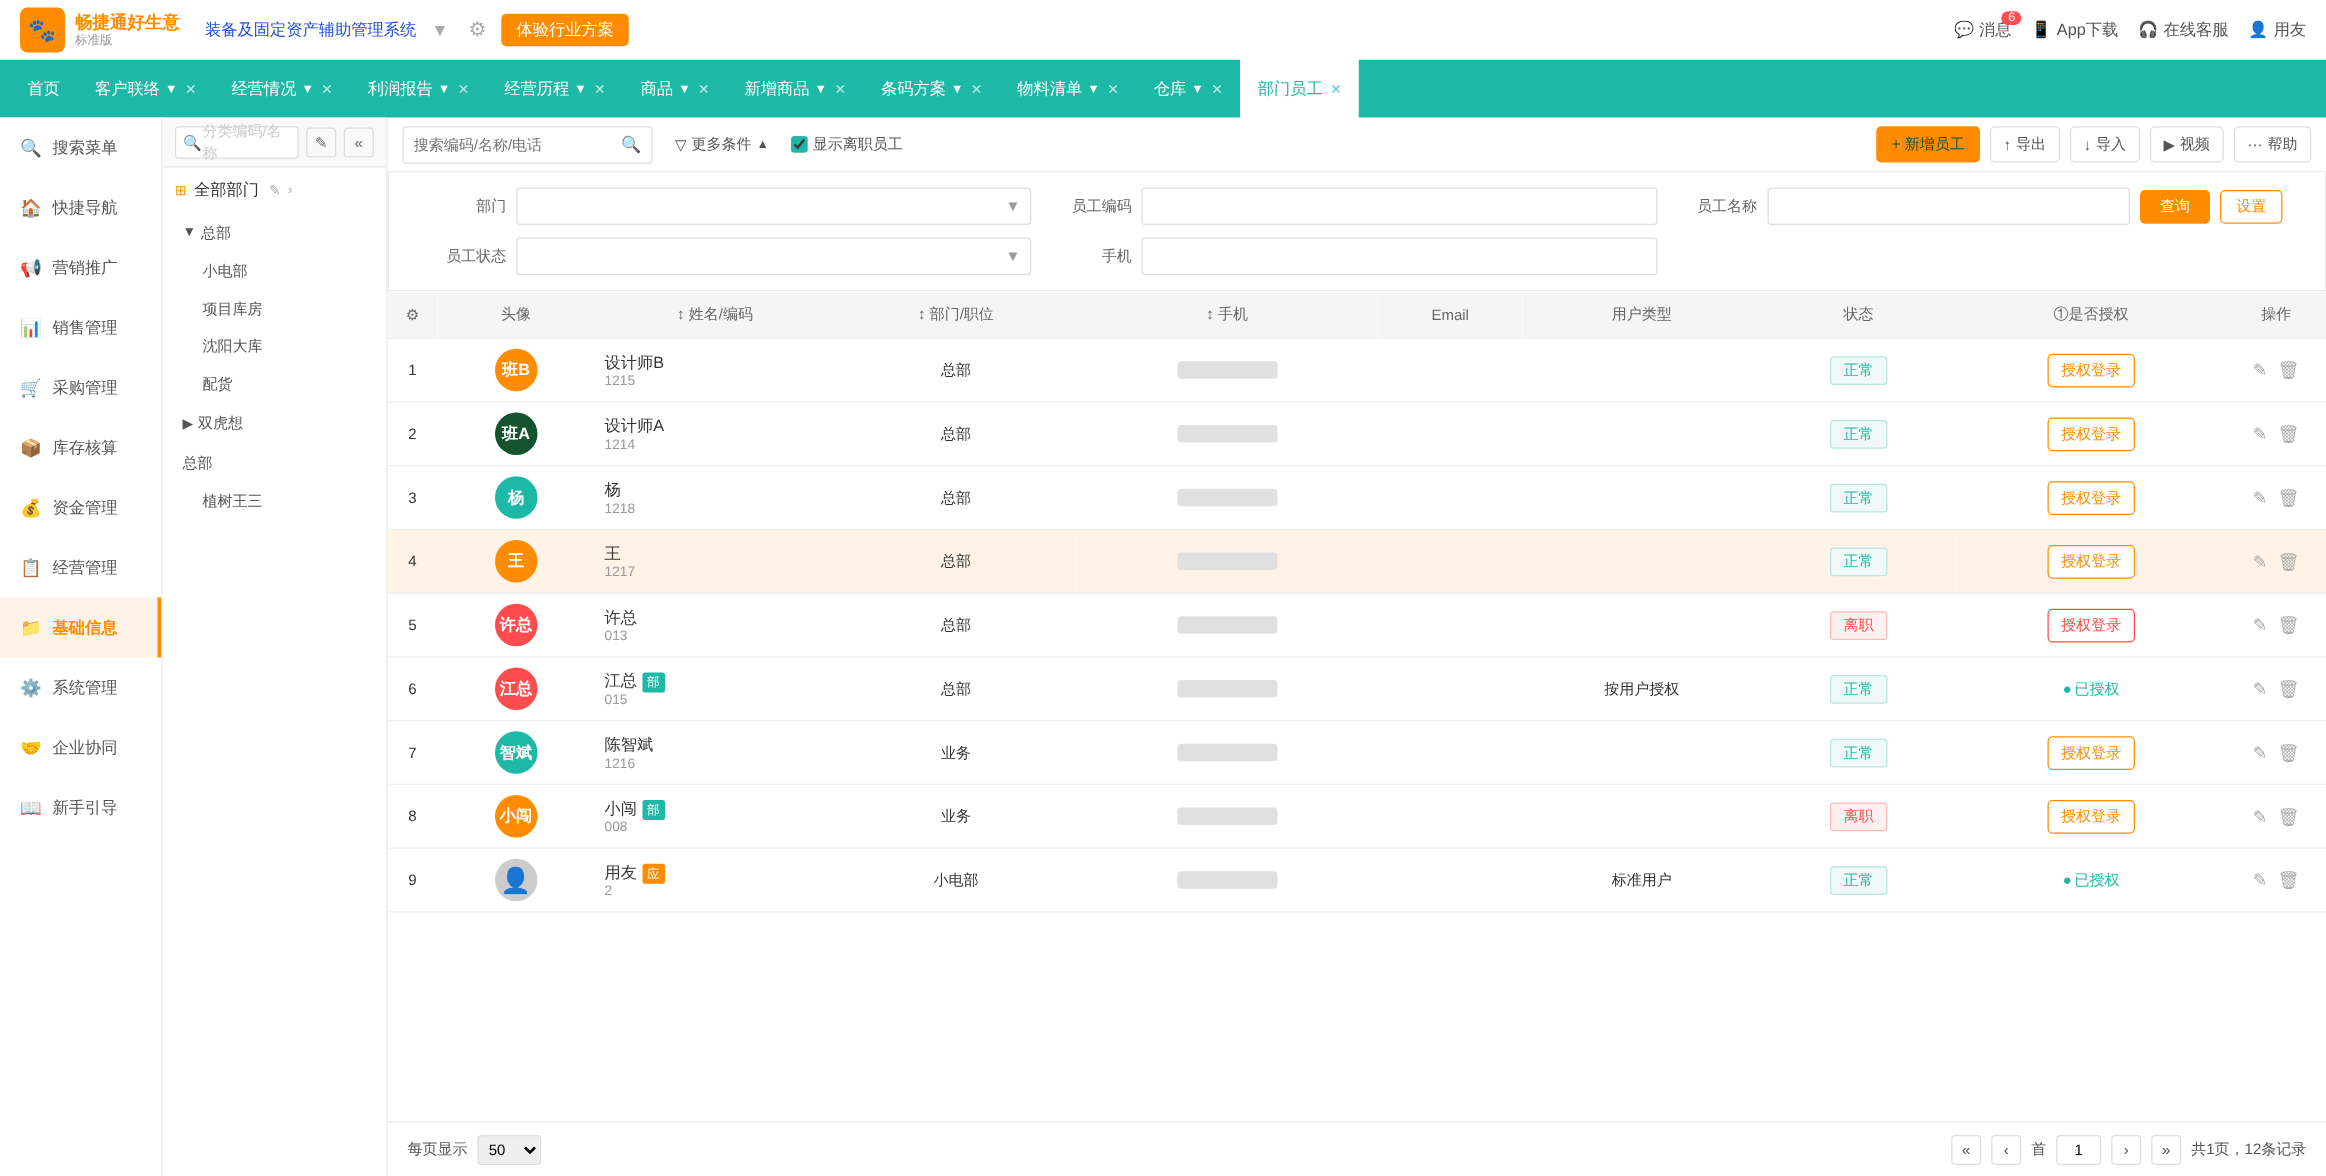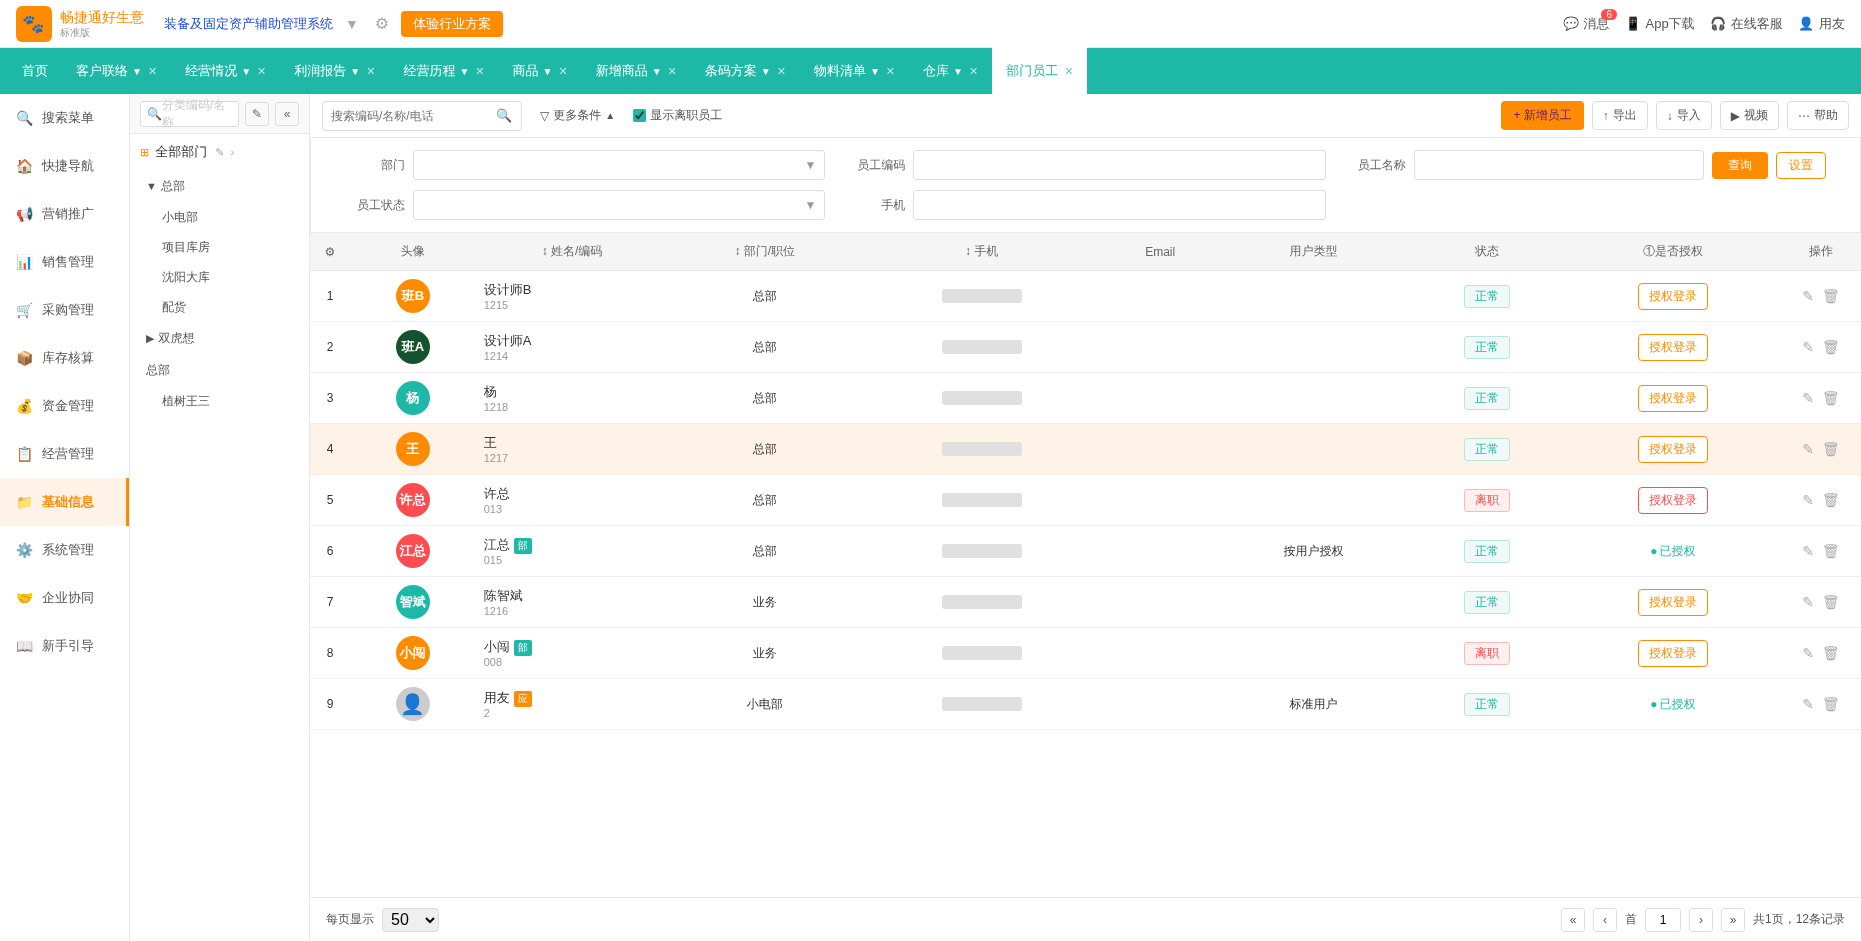--- a/index.html
+++ b/index.html
@@ -12,21 +12,21 @@
       border-bottom: 1px solid #e8e8e8;
       display: flex;
       align-items: center;
       padding: 0 16px;
       justify-content: space-between;
     }
     .top-bar-left { display: flex; align-items: center; gap: 12px; }
     .brand { display: flex; align-items: center; gap: 8px; }
     .brand-icon { width: 36px; height: 36px; background: #ff8c00; border-radius: 6px; display: flex; align-items: center; justify-content: center; color: #fff; font-size: 18px; }
     .brand-text { font-size: 13px; color: #333; line-height: 1.3; }
-    .brand-text .main { font-size: 14px; font-weight: normal; color: #ff8c00; }
+    .brand-text .main { font-size: 14px; font-weight: bold; color: #ff8c00; }
     .brand-tag { font-size: 10px; color: #999; }
     .system-name { font-size: 13px; color: #1d4ed8; margin-left: 8px; }
     .top-bar-right { display: flex; align-items: center; gap: 16px; color: #555; font-size: 13px; }
     .top-btn { display: flex; align-items: center; gap: 4px; cursor: pointer; }
     .notification-badge { position: relative; display: inline-block; }
     .badge { position: absolute; top: -6px; right: -8px; background: #ff4d4f; color: #fff; border-radius: 8px; font-size: 10px; padding: 0 4px; min-width: 16px; text-align: center; }
     .trial-btn { background: #ff8c00; color: #fff; padding: 4px 12px; border-radius: 4px; cursor: pointer; font-size: 13px; }
 
     
     .nav-bar {
@@ -159,21 +159,21 @@
       padding: 0 8px;
       height: 30px;
       width: 200px;
       gap: 4px;
     }
     .search-box input { border: none; outline: none; font-size: 12px; flex: 1; }
     .filter-btn { display: flex; align-items: center; gap: 4px; color: #555; font-size: 12px; cursor: pointer; padding: 4px 8px; border-radius: 3px; }
     .checkbox-label { display: flex; align-items: center; gap: 4px; font-size: 12px; color: #555; cursor: pointer; }
     .checkbox-label input[type=checkbox] { accent-color: #1eb8a6; }
     .toolbar-right { margin-left: auto; display: flex; align-items: center; gap: 8px; }
-    .btn-primary { background: #ff8c00; color: #701a75; border: none; padding: 6px 12px; border-radius: 4px; cursor: pointer; font-size: 12px; display: flex; align-items: center; gap: 4px; }
+    .btn-primary { background: #ff8c00; color: #14532d; border: none; padding: 6px 12px; border-radius: 4px; cursor: pointer; font-size: 12px; display: flex; align-items: center; gap: 4px; }
     .btn-outline { background: #fff; color: #555; border: 1px solid #ddd; padding: 5px 10px; border-radius: 4px; cursor: pointer; font-size: 12px; display: flex; align-items: center; gap: 4px; }
 
     
     .filter-form {
       background: #fff;
       border: 1px solid #e8e8e8;
       border-top: none;
       padding: 12px 34px;
       display: grid;
       grid-template-columns: 1fr 1fr 1fr;
@@ -280,21 +280,21 @@
       display: flex;
       align-items: center;
       padding: 0 16px;
       font-size: 12px;
       color: #555;
       gap: 8px;
     }
     .page-info { margin-left: auto; display: flex; align-items: center; gap: 8px; }
     .page-btn { width: 24px; height: 24px; border: 1px solid #ddd; border-radius: 3px; display: flex; align-items: center; justify-content: center; cursor: pointer; font-size: 12px; color: #555; }
     .page-input { width: 36px; height: 24px; border: 1px solid #ddd; border-radius: 3px; text-align: center; font-size: 12px; outline: none; }
-    .per-page-select { height: 24px; border: 1px solid #ddd; border-radius: 3px; font-size: 16px; padding: 0 4px; outline: none; }
+    .per-page-select { height: 24px; border: 1px solid #ddd; border-radius: 3px; font-size: 12px; padding: 0 4px; outline: none; }
   </style>
 </head>
 <body>
 
 <div class="top-bar">
   <div class="top-bar-left">
     <div class="brand">
       <div class="brand-icon">🐾</div>
       <div class="brand-text">
         <div class="main">畅捷通好生意</div>

